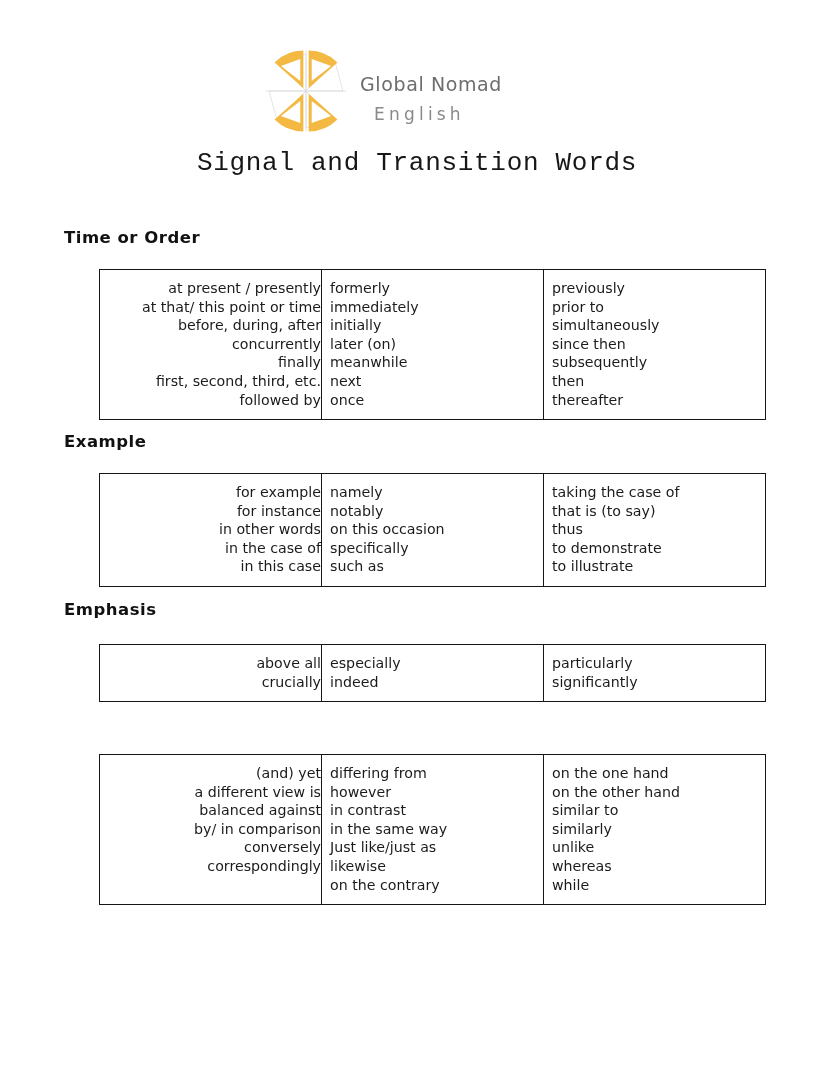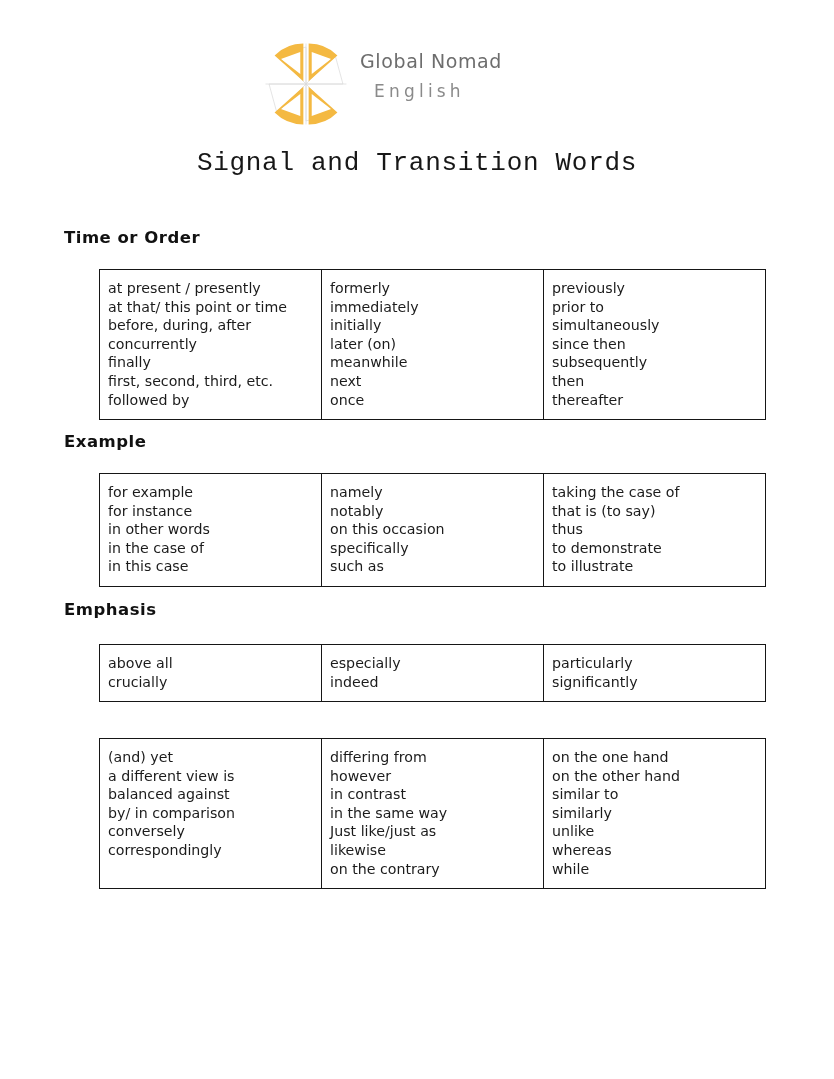--- a/index.html
+++ b/index.html
@@ -17,21 +17,21 @@
   }
 
   
   .logo-block {
     position: absolute;
     left: 0;
     top: 40px;
     width: 764px;
     height: 95px;
     display: flex;
-    align-items: flex-start;
+    align-items: flex-end;
     justify-content: center;
   }
   .logo-mark {
     width: 88px;
     height: 88px;
     flex: 0 0 auto;
   }
   .logo-text {
     margin-left: 10px;
     display: flex;
@@ -99,21 +99,21 @@
     border: 1.6px solid #161616;
   }
   .word-table td {
     border-right: 1.6px solid #161616;
     vertical-align: top;
     padding: 9px 0 10px 8px;
   }
   .word-table td:last-child {
     border-right: none;
   }
-  .col-a { width: 213px; }
+  .col-a { width: 213px; text-align: right; }
   .col-b { width: 213px; }
   .col-c { width: 213px; }
 
   .word-item {
     font-family: "DejaVu Sans", sans-serif;
     font-size: 14.2px;
     line-height: 18.6px;
     color: #1b1b1b;
     white-space: nowrap;
   }
@@ -122,21 +122,21 @@
   #section-time      { top: 228px; }
   #section-example   { top: 432px; }
   #section-emphasis  { top: 600px; }
   #section-compare   { top: 730px; }
 
   #section-time .word-table,
   #section-example .word-table,
   #section-emphasis .word-table,
   #section-compare .word-table { margin-top: 22px; }
   #section-emphasis .word-table { margin-top: 25px; }
-  #section-compare .word-table { margin-top: 8px; }
+  #section-compare .word-table { margin-top: 24px; }
 </style>
 </head>
 <body>
 
 <div class="logo-block">
   <svg class="logo-mark" viewBox="0 0 100 100">
 
     <g stroke="#d9d9d9" stroke-width="0.8" fill="none">
       <path d="M50 50 L50 4"></path>
       <path d="M50 50 L96 50"></path>

